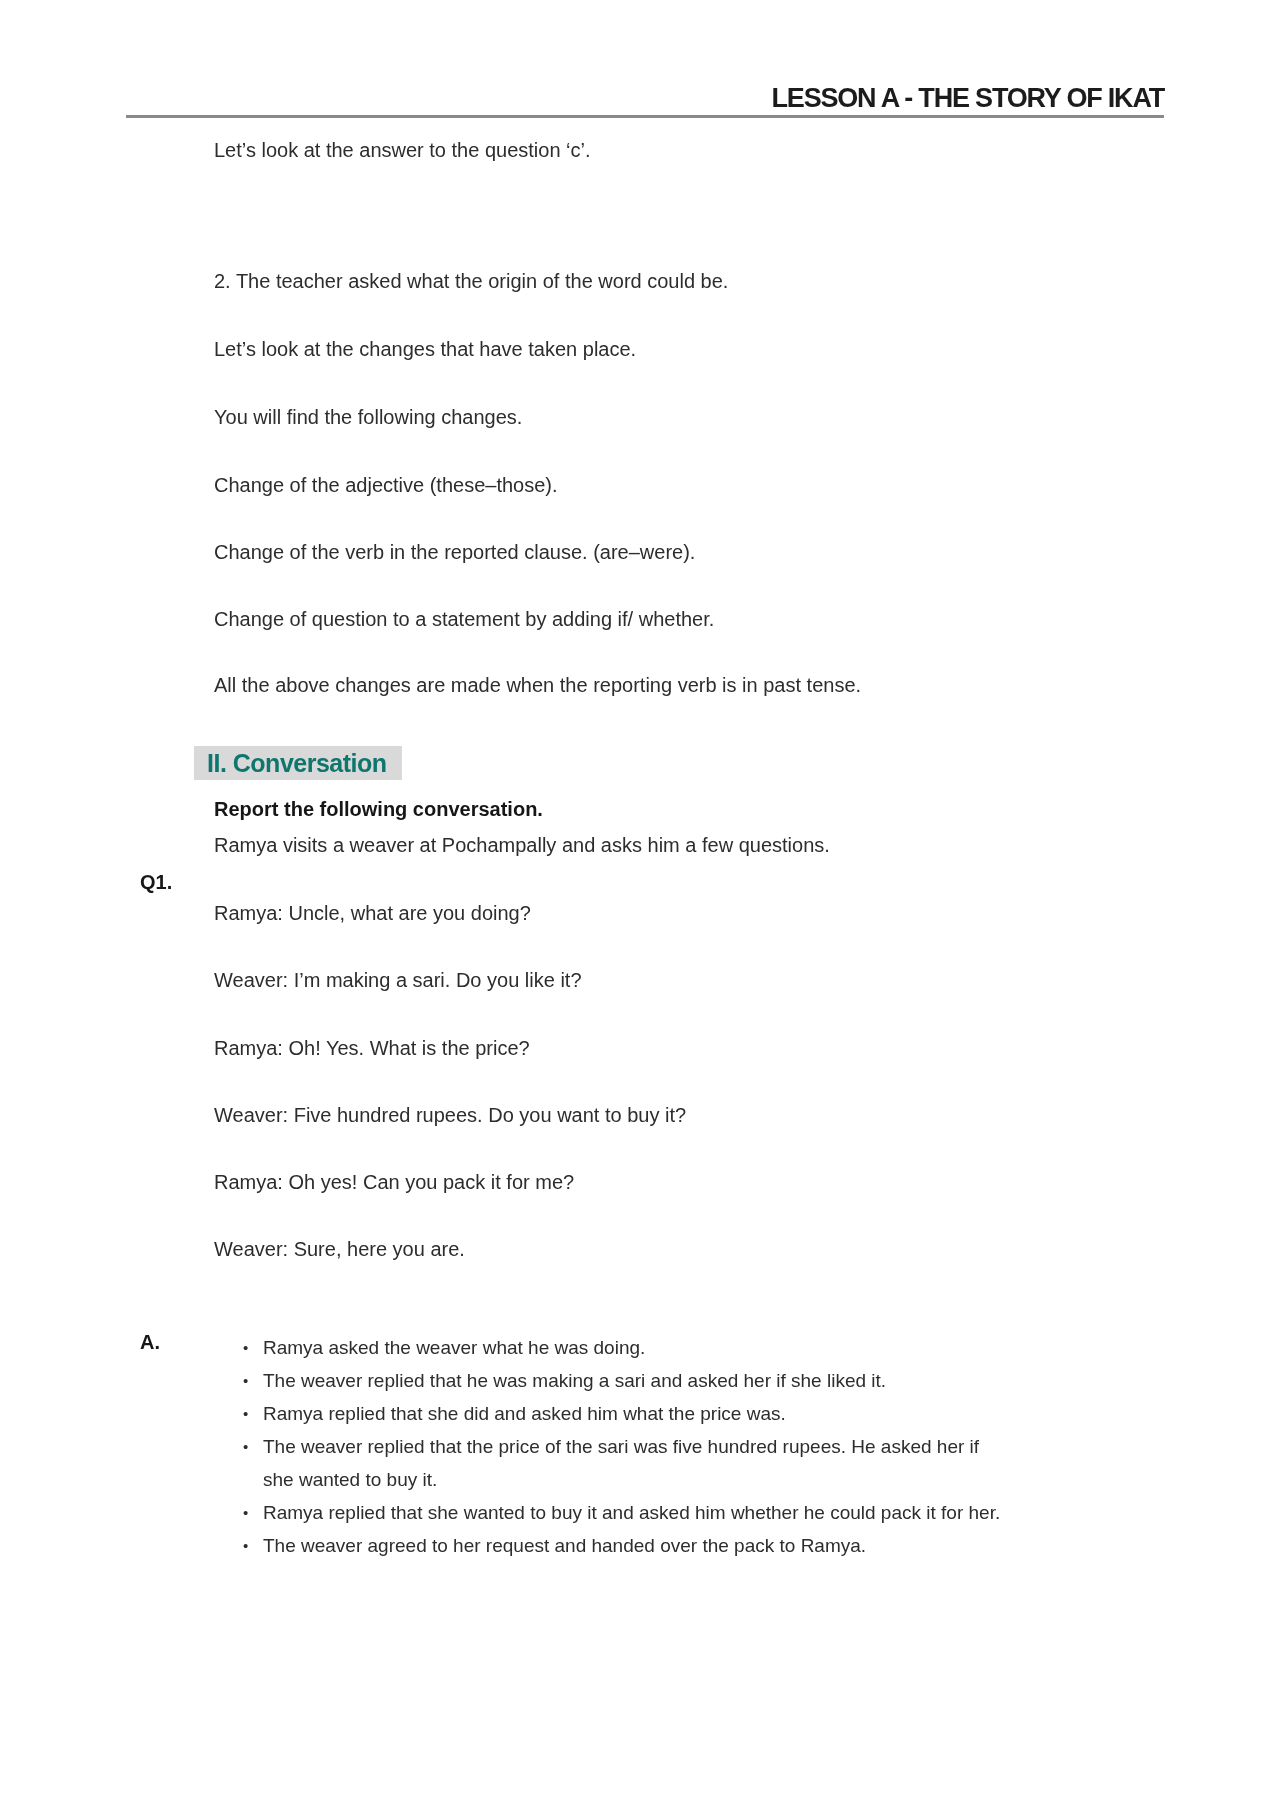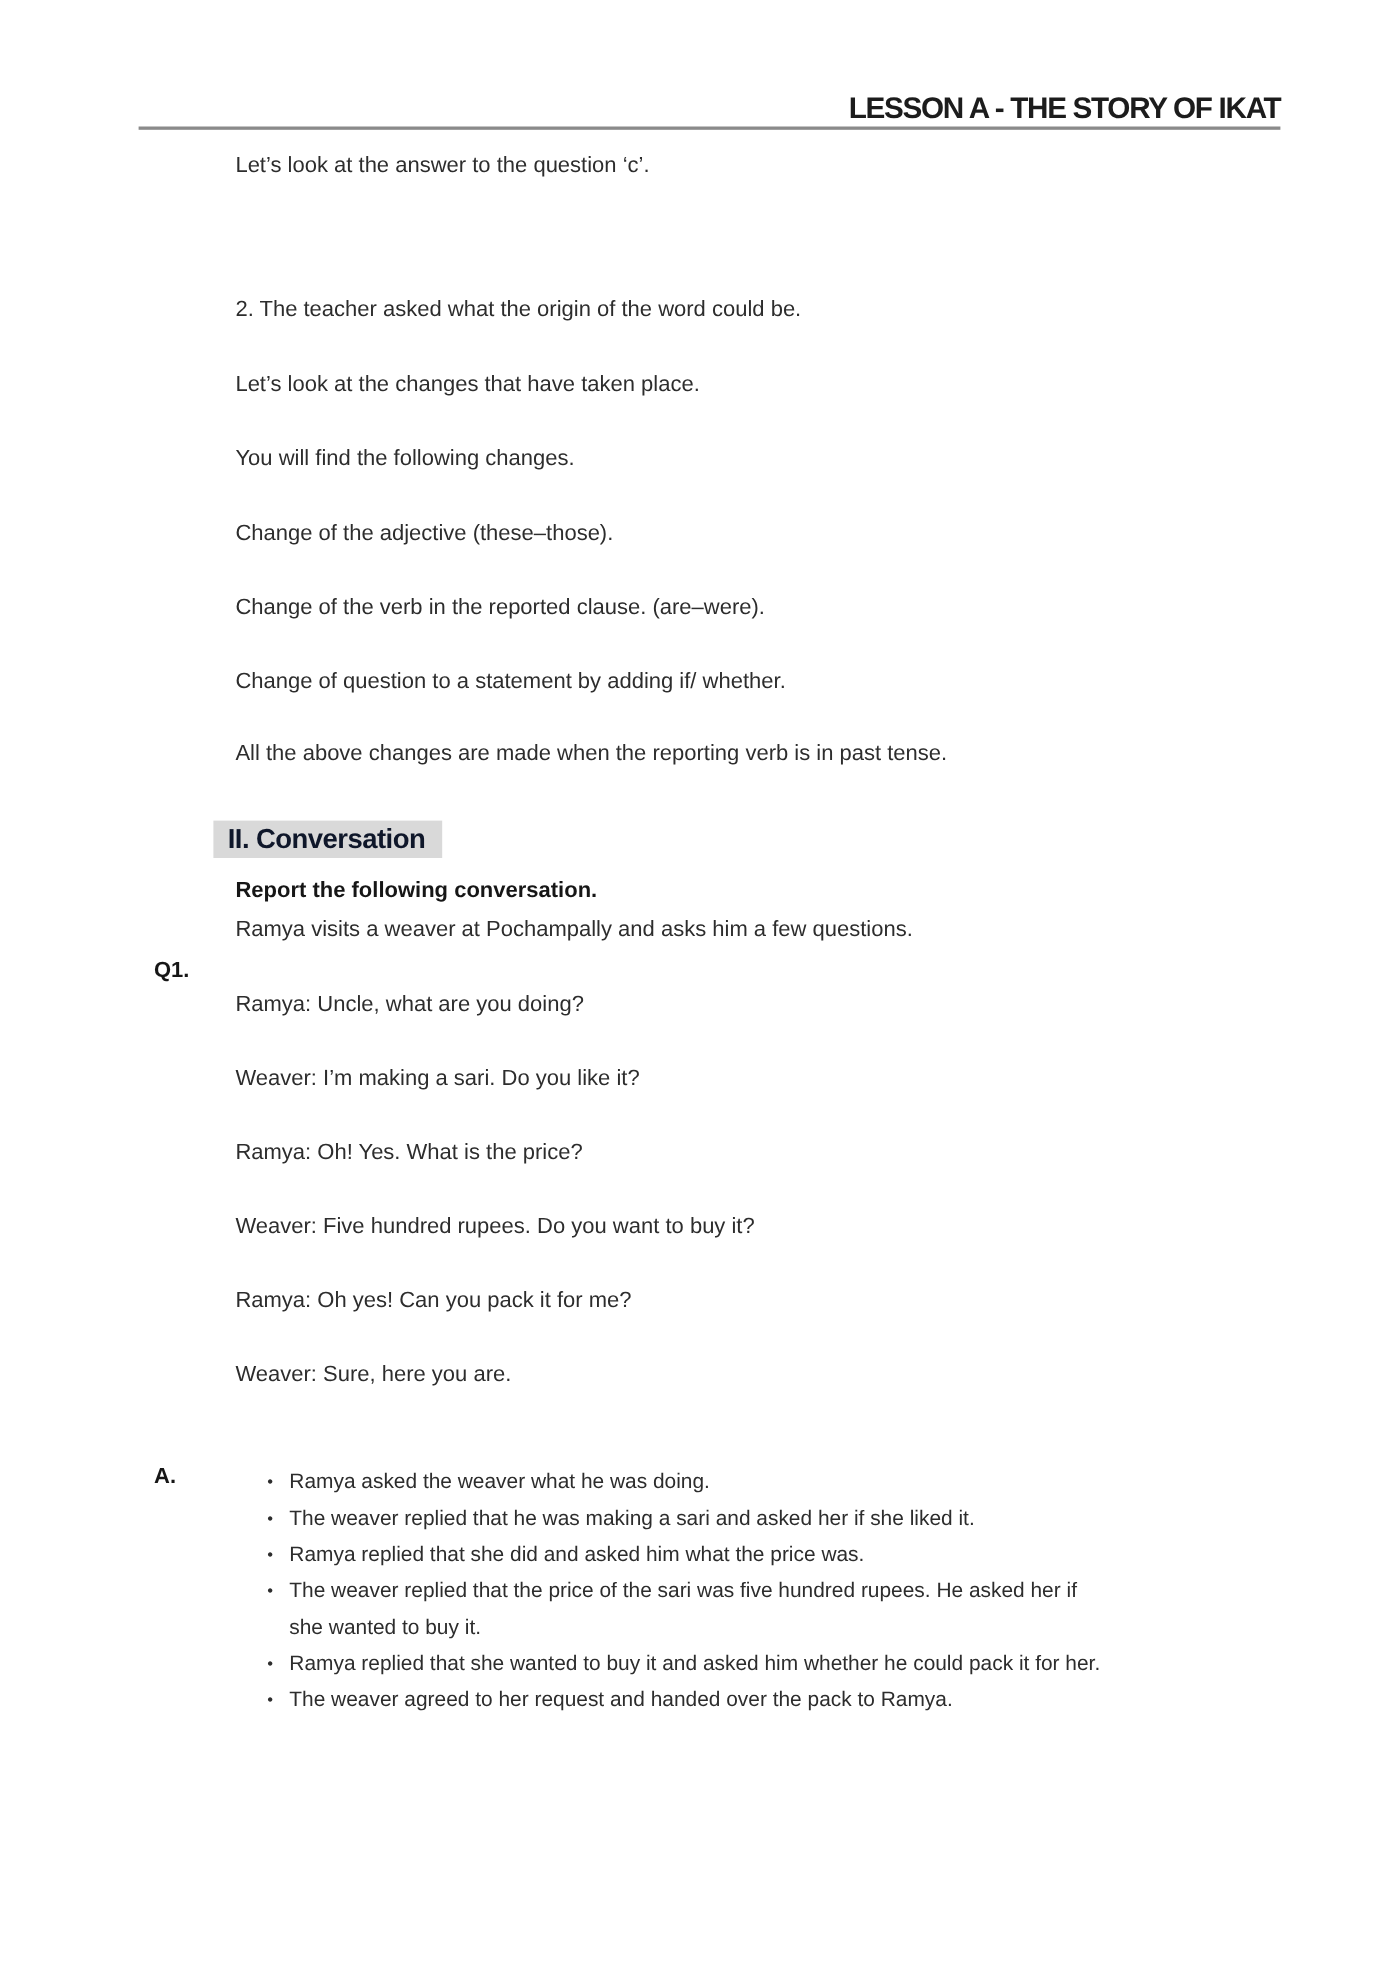--- a/index.html
+++ b/index.html
@@ -23,21 +23,21 @@
     position:absolute;left:140px;font-size:20px;line-height:24px;font-weight:bold;color:#161616;
     white-space:nowrap;
     margin-top:37px;
   }
   .bold{font-weight:bold;color:#161616;}
   .section-heading{
     position:absolute;left:194px;top:746px;height:34px;background:#d9d9d9;
     padding:0 15px 0 13px;
   }
   .section-heading span{
-    font-size:25px;font-weight:bold;letter-spacing:-0.5px;color:#0f172a;line-height:34px;
+    font-size:25px;font-weight:bold;letter-spacing:-0.5px;color:#0f766e;line-height:34px;
     white-space:nowrap;display:block;
   }
   .bullet-list{
     position:absolute;left:243px;top:1331px;width:965px;
   }
   .bullet-row{display:flex;white-space:nowrap;}
   .bullet-dot{
     width:20px;flex:0 0 20px;font-size:15px;line-height:33px;color:#2d2d2d;
   }
   .bullet-text{font-size:19px;line-height:33px;}

